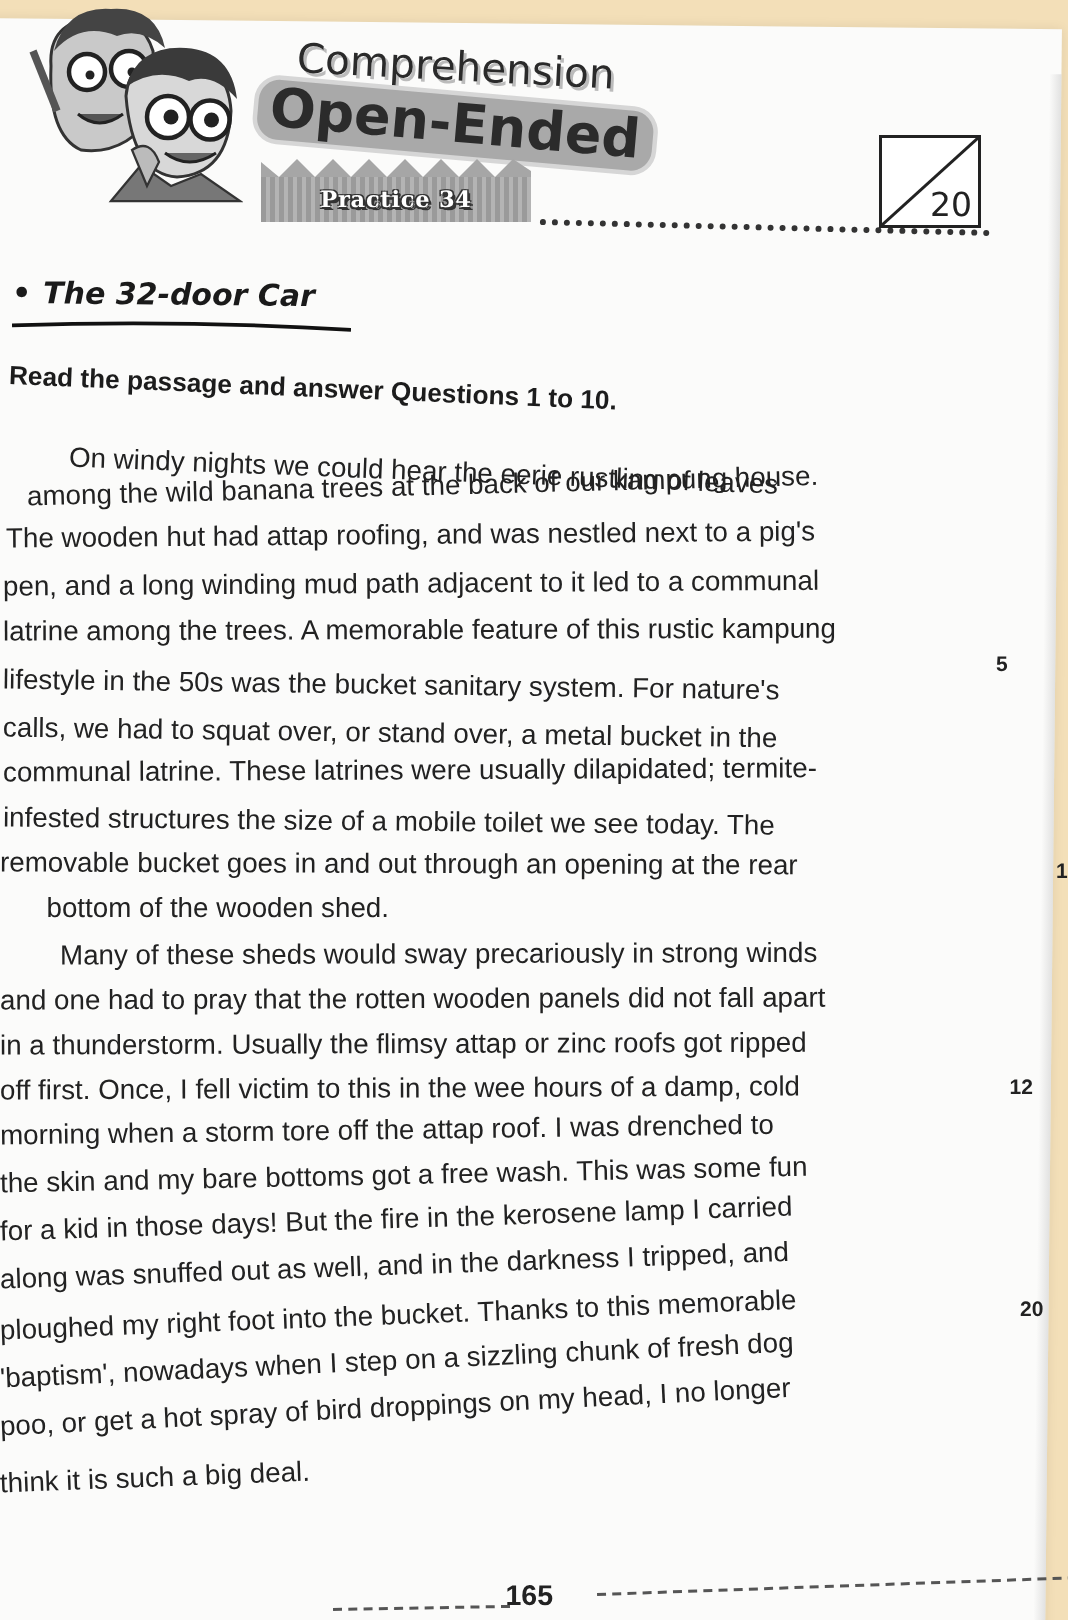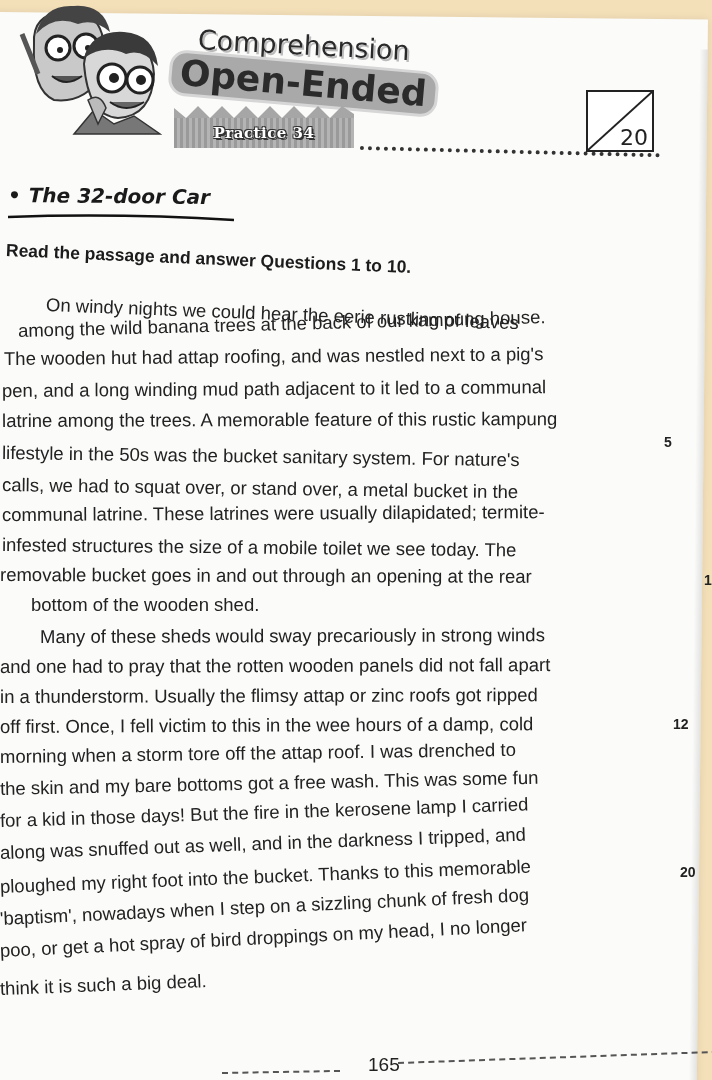--- a/index.html
+++ b/index.html
@@ -244,24 +244,24 @@
       position: absolute;
       left: 398px;
       top: 32px;
       width: 320px;
       border-top: 2px dashed #555;
       transform: rotate(-2deg);
       transform-origin: 0 0;
     }
     .page-number {
       position: absolute;
-      left: 368px;
+      left: 337px;
       top: 24px;
       font-family: "Liberation Sans", sans-serif;
-      font-weight: normal;
+      font-weight: bold;
       font-size: 19px;
       color: #222;
     }
   </style>
 </head>
 <body>
 
 <div class="page">
   <div class="right-edge-shadow"></div>
 </div>

